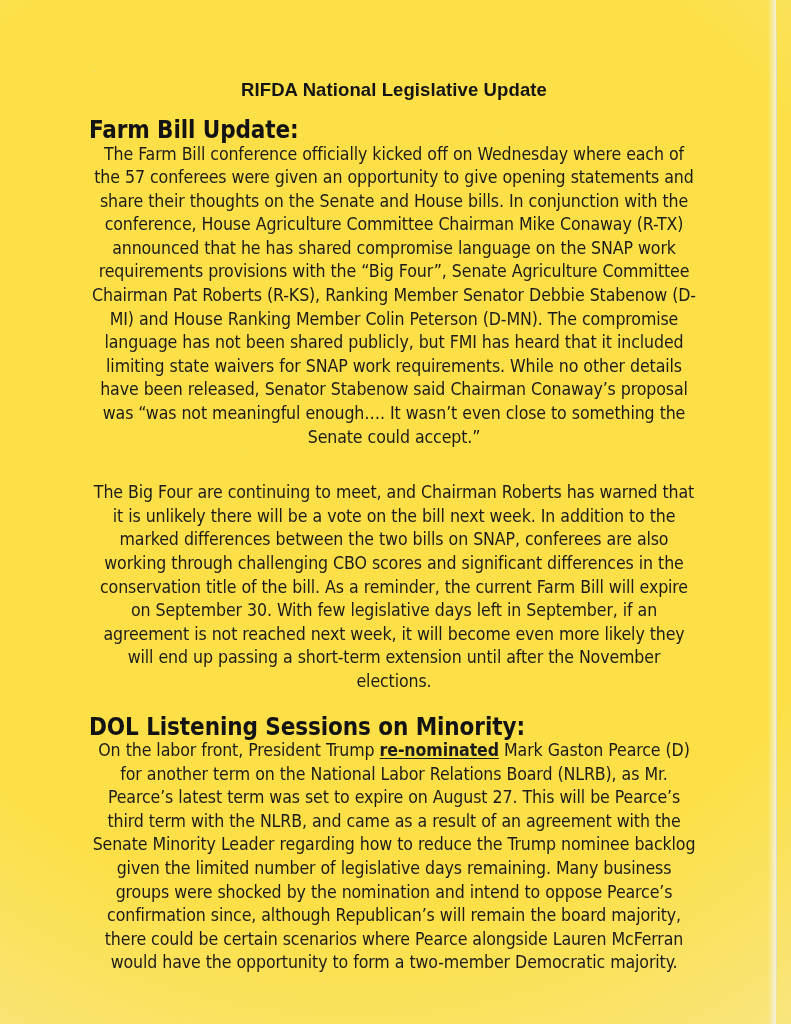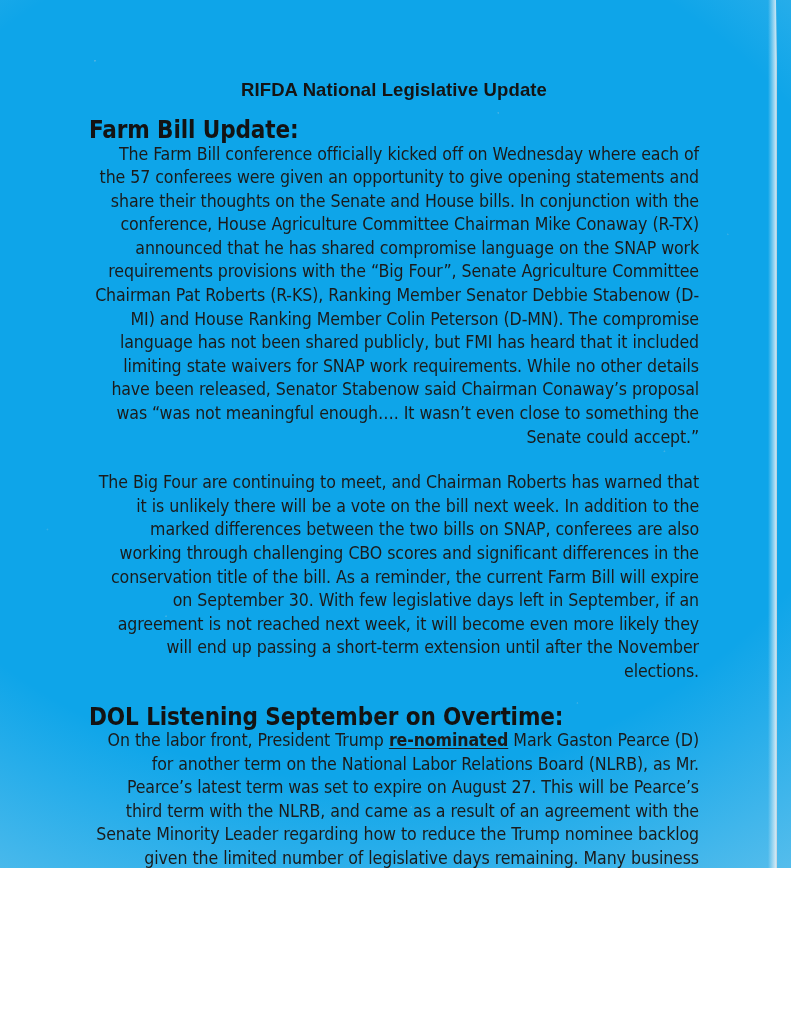--- a/index.html
+++ b/index.html
@@ -13,22 +13,22 @@
     overflow: hidden;
     background: #ffffff;
     font-family: "Liberation Sans", sans-serif;
     color: #1a1a1a;
   }
 
   
   .page {
     position: relative;
     width: 791px;
-    height: 868px;
-    background: #0ea5e9;
+    height: 1024px;
+    background: #fde047;
     overflow: hidden;
   }
   
   .paper-tone {
     position: absolute;
     inset: 0;
     background:
       radial-gradient(ellipse 120% 90% at 45% 40%, rgba(255,255,255,0) 55%, rgba(238,240,242,0.55) 100%);
     pointer-events: none;
   }
@@ -103,28 +103,28 @@
     margin: 0;
     letter-spacing: -0.1px;
   }
 
   .para {
     font-family: "DejaVu Sans Condensed", "Liberation Sans", sans-serif;
     font-size: 17.6px;
     line-height: 23.6px;
     color: #1b1b1b;
     margin: 0;
-    text-align: right;
+    text-align: center;
     letter-spacing: -0.12px;
     word-spacing: .2px;
   }
 
   .para + .para,
   .para.gap-before {
-    margin-top: 22px;
+    margin-top: 32px;
   }
 
   .section-heading.gap-before {
     margin-top: 22px;
   }
 
   .link-underline {
     text-decoration: underline;
     text-underline-offset: 2px;
     color: inherit;
@@ -144,18 +144,18 @@
   <div class="content">
 
     <h1 class="doc-title">RIFDA National Legislative Update</h1>
 
     <h2 class="section-heading">Farm Bill Update:</h2>
 
     <p class="para">The Farm Bill conference officially kicked off on Wednesday where each of the 57 conferees were given an opportunity to give opening statements and share their thoughts on the Senate and House bills.  In conjunction with the conference, House Agriculture Committee Chairman Mike Conaway (R-TX) announced that he has shared compromise language on the SNAP work requirements provisions with the “Big Four”, Senate Agriculture Committee Chairman Pat Roberts (R-KS), Ranking Member Senator Debbie Stabenow (D-MI) and House Ranking Member Colin Peterson (D-MN).  The compromise language has not been shared publicly, but FMI has heard that it included limiting state waivers for SNAP work requirements.  While no other details have been released, Senator Stabenow said Chairman Conaway’s proposal was “was not meaningful enough…. It wasn’t even close to something the Senate could accept.”</p>
 
     <p class="para">The Big Four are continuing to meet, and Chairman Roberts has warned that it is unlikely there will be a vote on the bill next week.  In addition to the marked differences between the two bills on SNAP, conferees are also working through challenging CBO scores and significant differences in the conservation title of the bill.  As a reminder, the current Farm Bill will expire on September 30.  With few legislative days left in September, if an agreement is not reached next week, it will become even more likely they will end up passing a short-term extension until after the November elections.</p>
 
-    <h2 class="section-heading gap-before">DOL Listening September on Overtime:</h2>
+    <h2 class="section-heading gap-before">DOL Listening Sessions on Minority:</h2>
 
     <p class="para"><span>On the labor front, President Trump </span><a class="link-underline" href="#">re-nominated</a><span> Mark Gaston Pearce (D) for another term on the National Labor Relations Board (NLRB), as Mr. Pearce’s latest term was set to expire on August 27. This will be Pearce’s third term with the NLRB, and came as a result of an agreement with the Senate Minority Leader regarding how to reduce the Trump nominee backlog given the limited number of legislative days remaining.  Many business groups were shocked by the nomination and intend to oppose Pearce’s confirmation since, although Republican’s will remain the board majority, there could be certain scenarios where Pearce alongside Lauren McFerran would have the opportunity to form a two-member Democratic majority.</span></p>
 
   </div>
 </div>
 
 </body></html>

